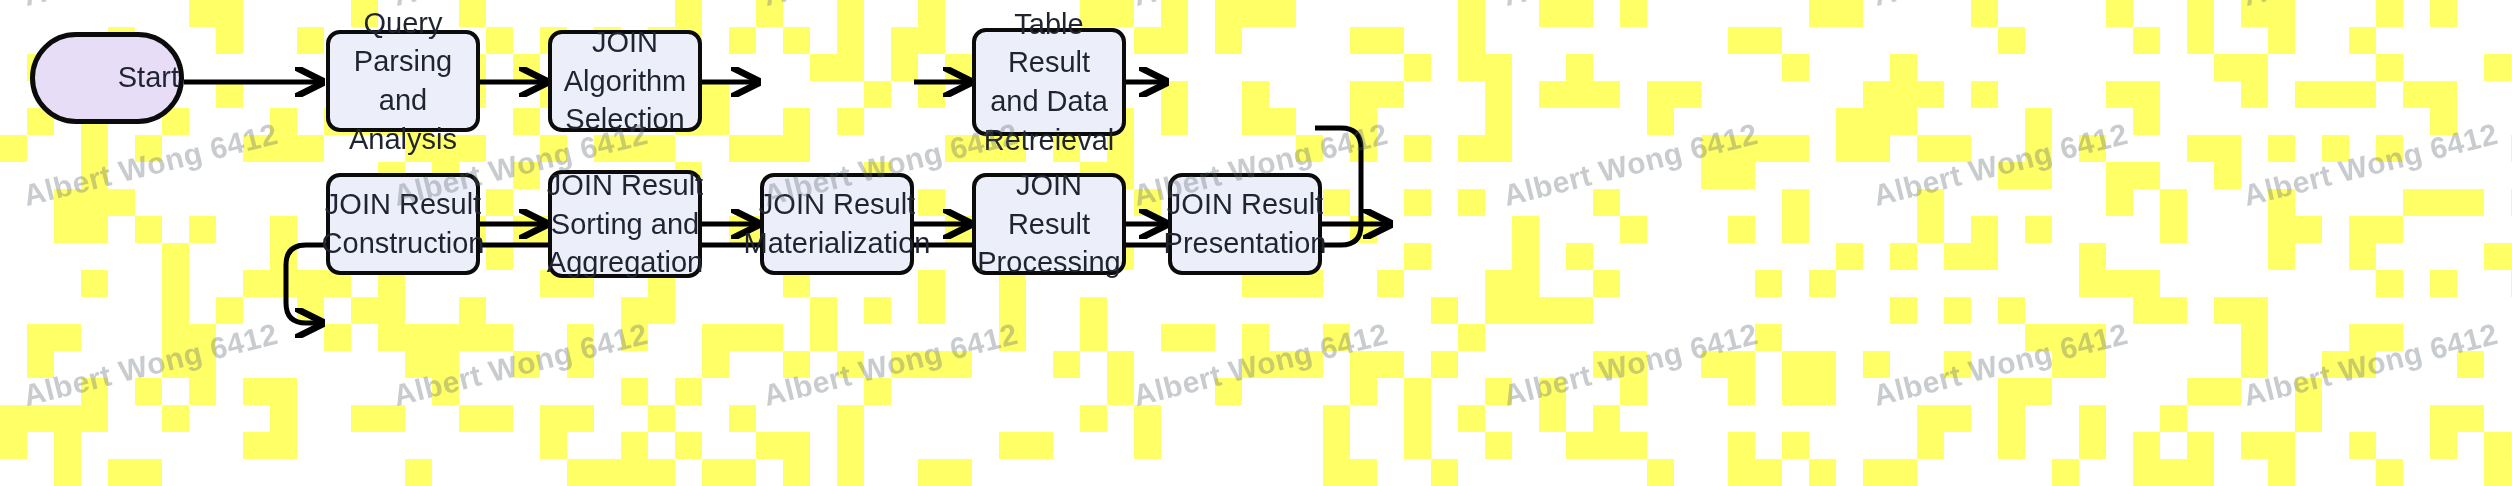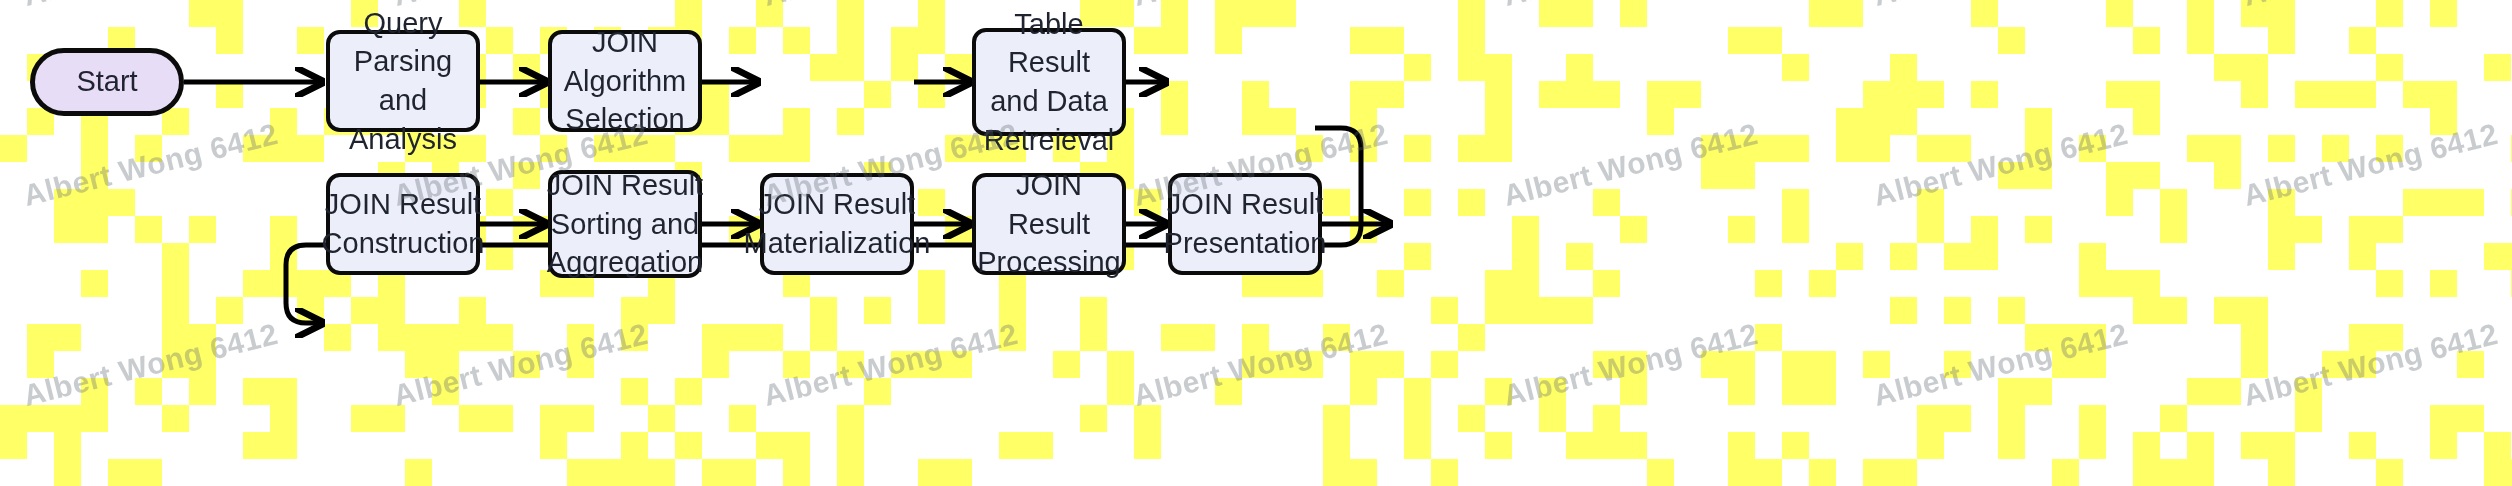--- a/index.html
+++ b/index.html
@@ -630,21 +630,21 @@
       <path d="M 702 224 L 758 224" marker-end="url(#ah)"></path>
 
       <path d="M 914 224 L 970 224" marker-end="url(#ah)"></path>
 
       <path d="M 1126 224 L 1166 224" marker-end="url(#ah)"></path>
 
       <path d="M 1322 224 L 1390 224" marker-end="url(#ah)"></path>
     </g>
   </svg>
 
-  <div class="node node-terminal" style="left:30px; top:48px; width:154px; height:68px;">
+  <div class="node node-terminal" style="left:30px; top:32px; width:154px; height:92px;justify-content:flex-end;">
     <span class="node-label">Start</span>
   </div>
 
   <div class="node node-process" style="left:326px; top:30px; width:154px; height:102px;">
     <span class="node-label">Query Parsing
 and Analysis</span>
   </div>
 
   <div class="node node-process" style="left:548px; top:30px; width:154px; height:102px;">
     <span class="node-label">JOIN Algorithm

